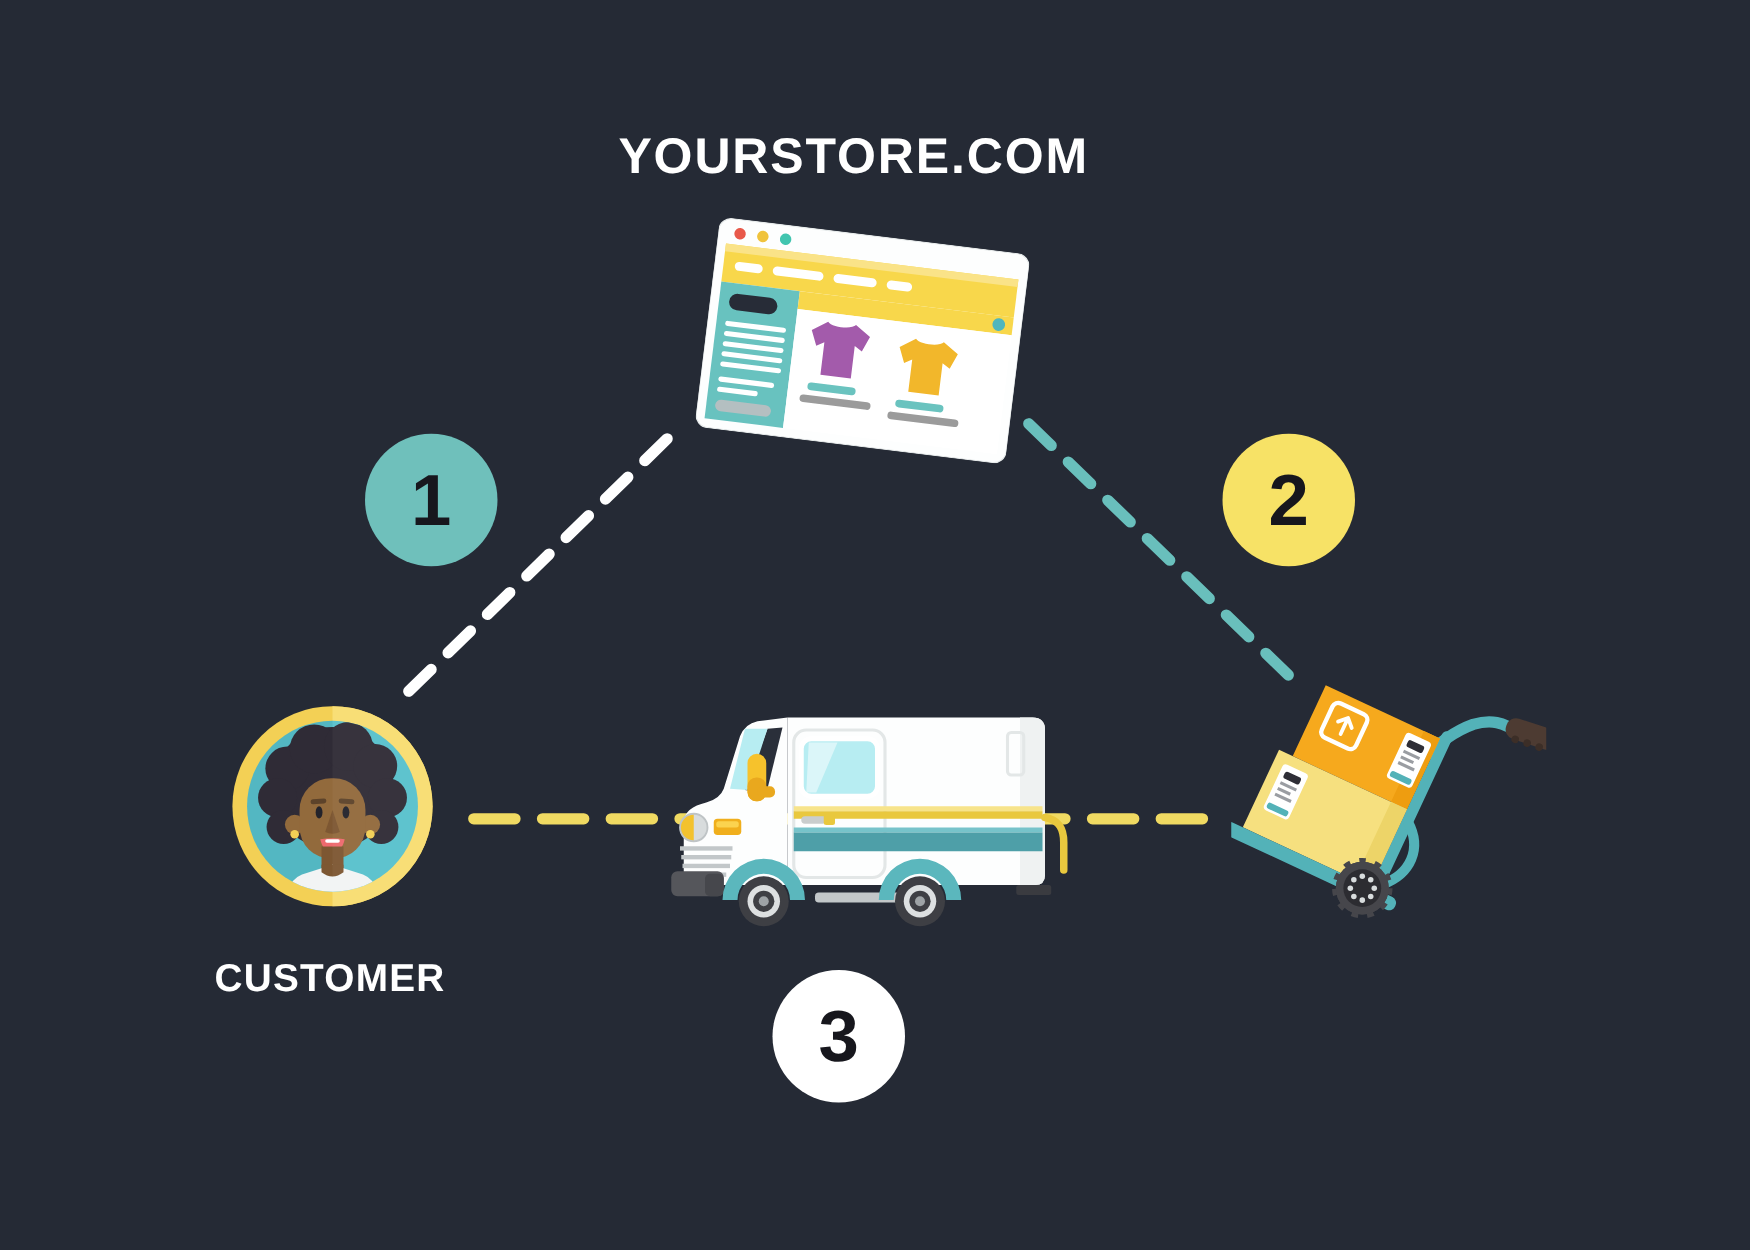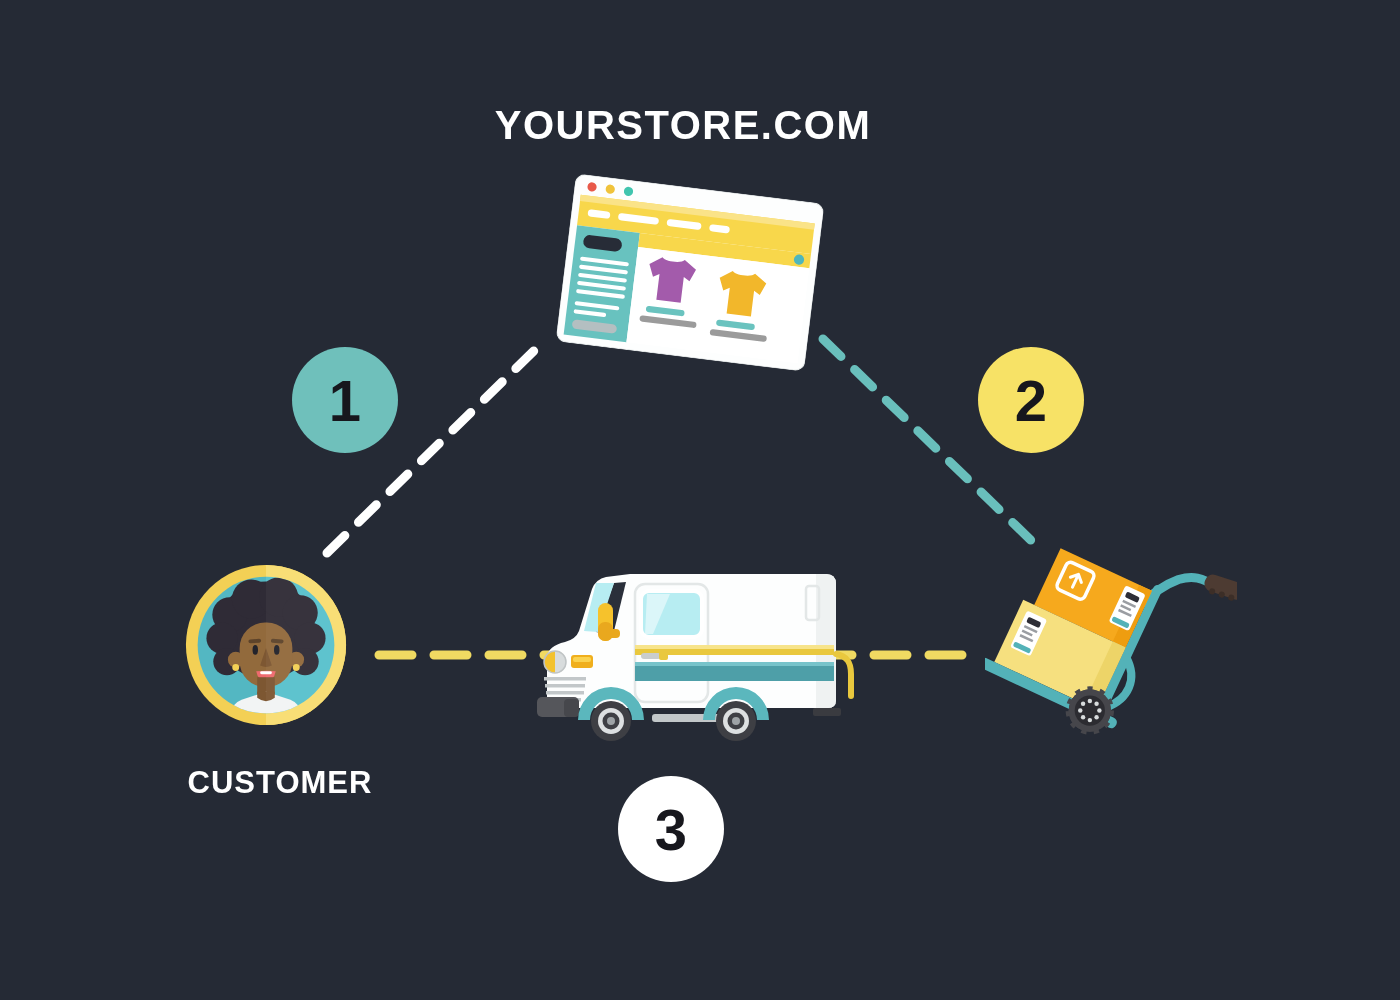--- a/index.html
+++ b/index.html
@@ -16,21 +16,21 @@
   .title{
     left:683px;top:103px;transform:translateX(-50%);
     color:var(--white);font-size:40px;font-weight:bold;letter-spacing:1.5px;
     white-space:nowrap;
   }
   .node-label{
     top:765px;transform:translateX(-50%);
     color:var(--white);font-size:31px;font-weight:bold;letter-spacing:1px;
     white-space:nowrap;
   }
-  .label-customer{left:280px;}
+  .label-customer{left:264px;}
   .label-dropshipper{left:1098px;}
   .badge{
     width:106px;height:106px;border-radius:50%;
     display:flex;align-items:center;justify-content:center;
     color:var(--ink);font-size:58px;font-weight:bold;z-index:3;
   }
   .badge-1{left:292px;top:347px;}
   .badge-2{left:978px;top:347px;}
   .badge-3{left:618px;top:776px;}
   .connector-layer{left:0;top:0;width:1400px;height:1000px;z-index:1;}

